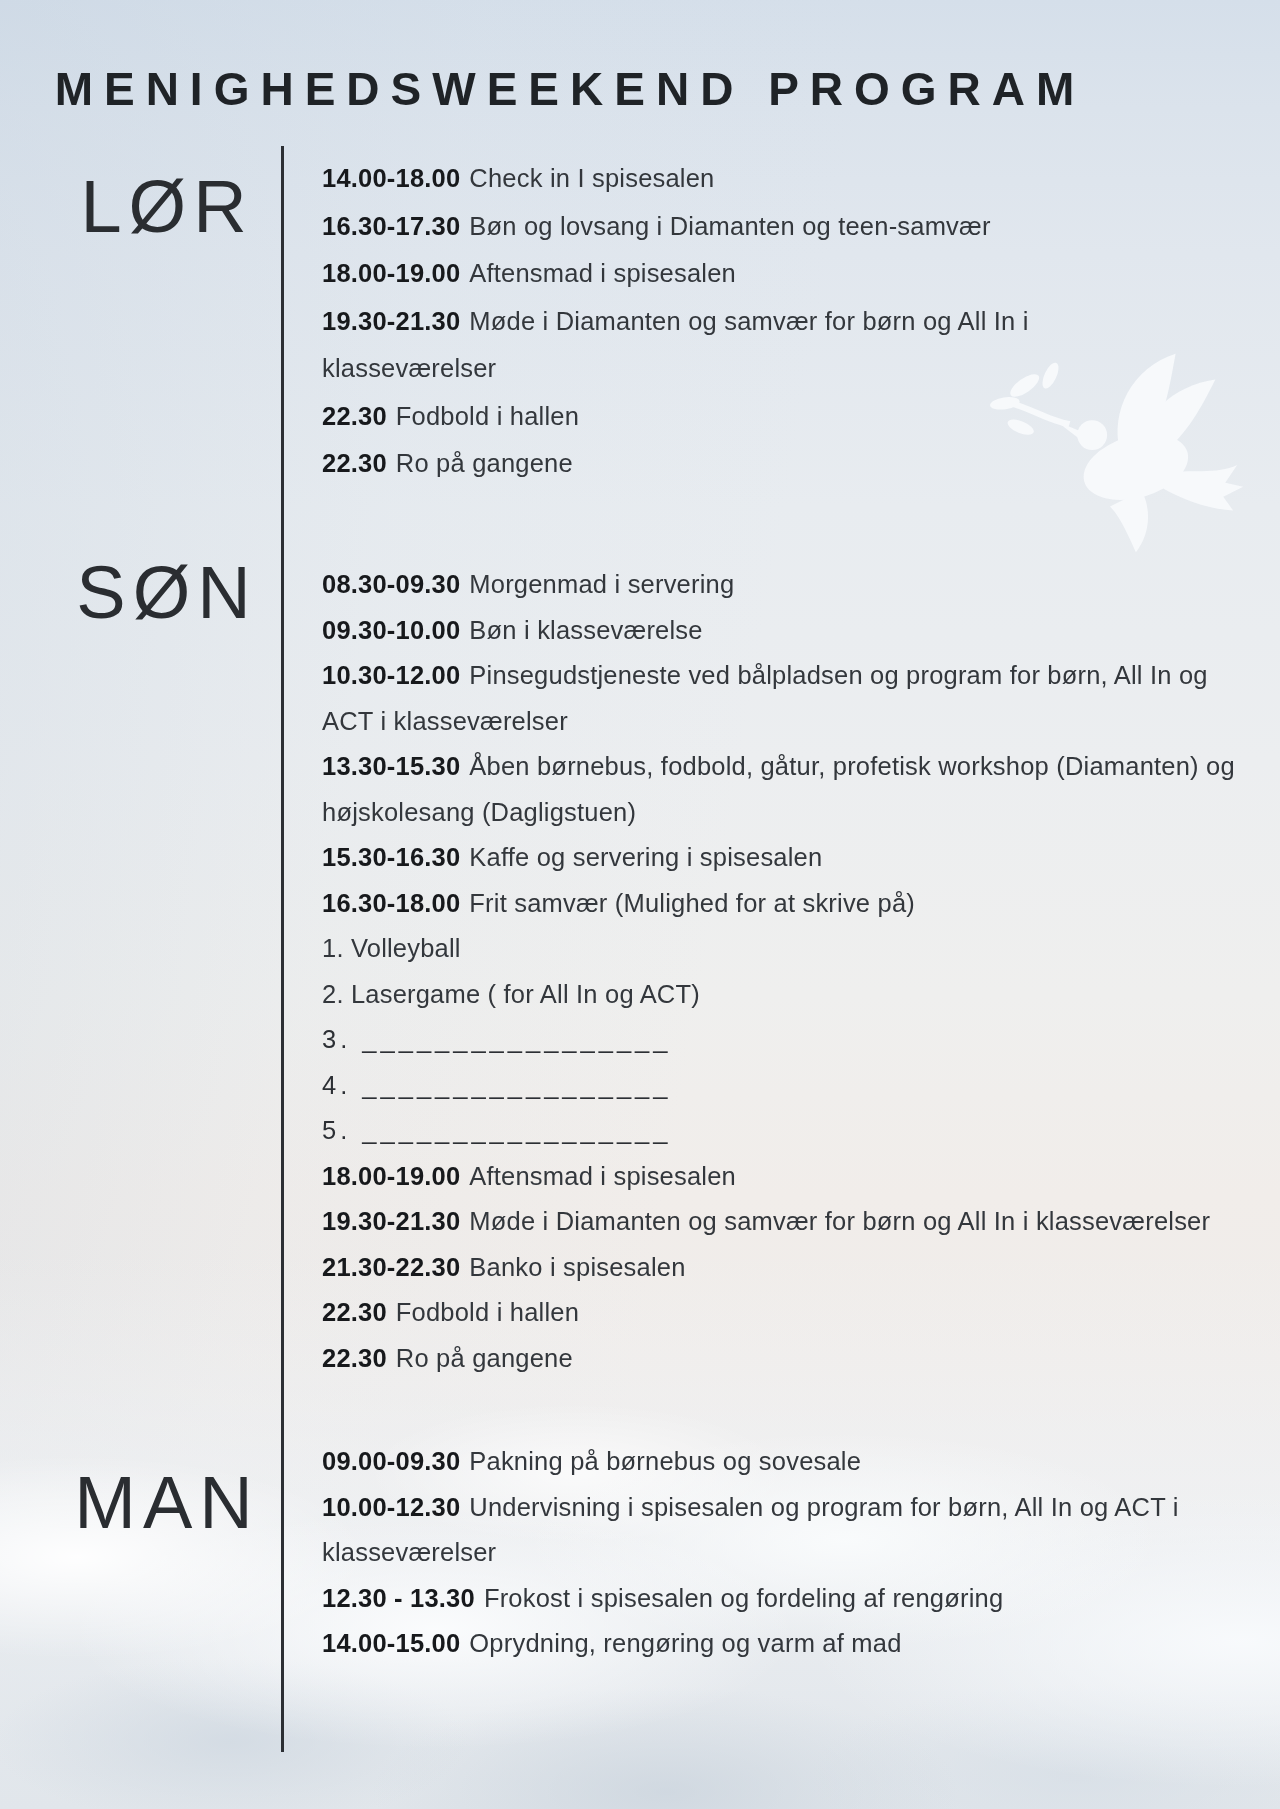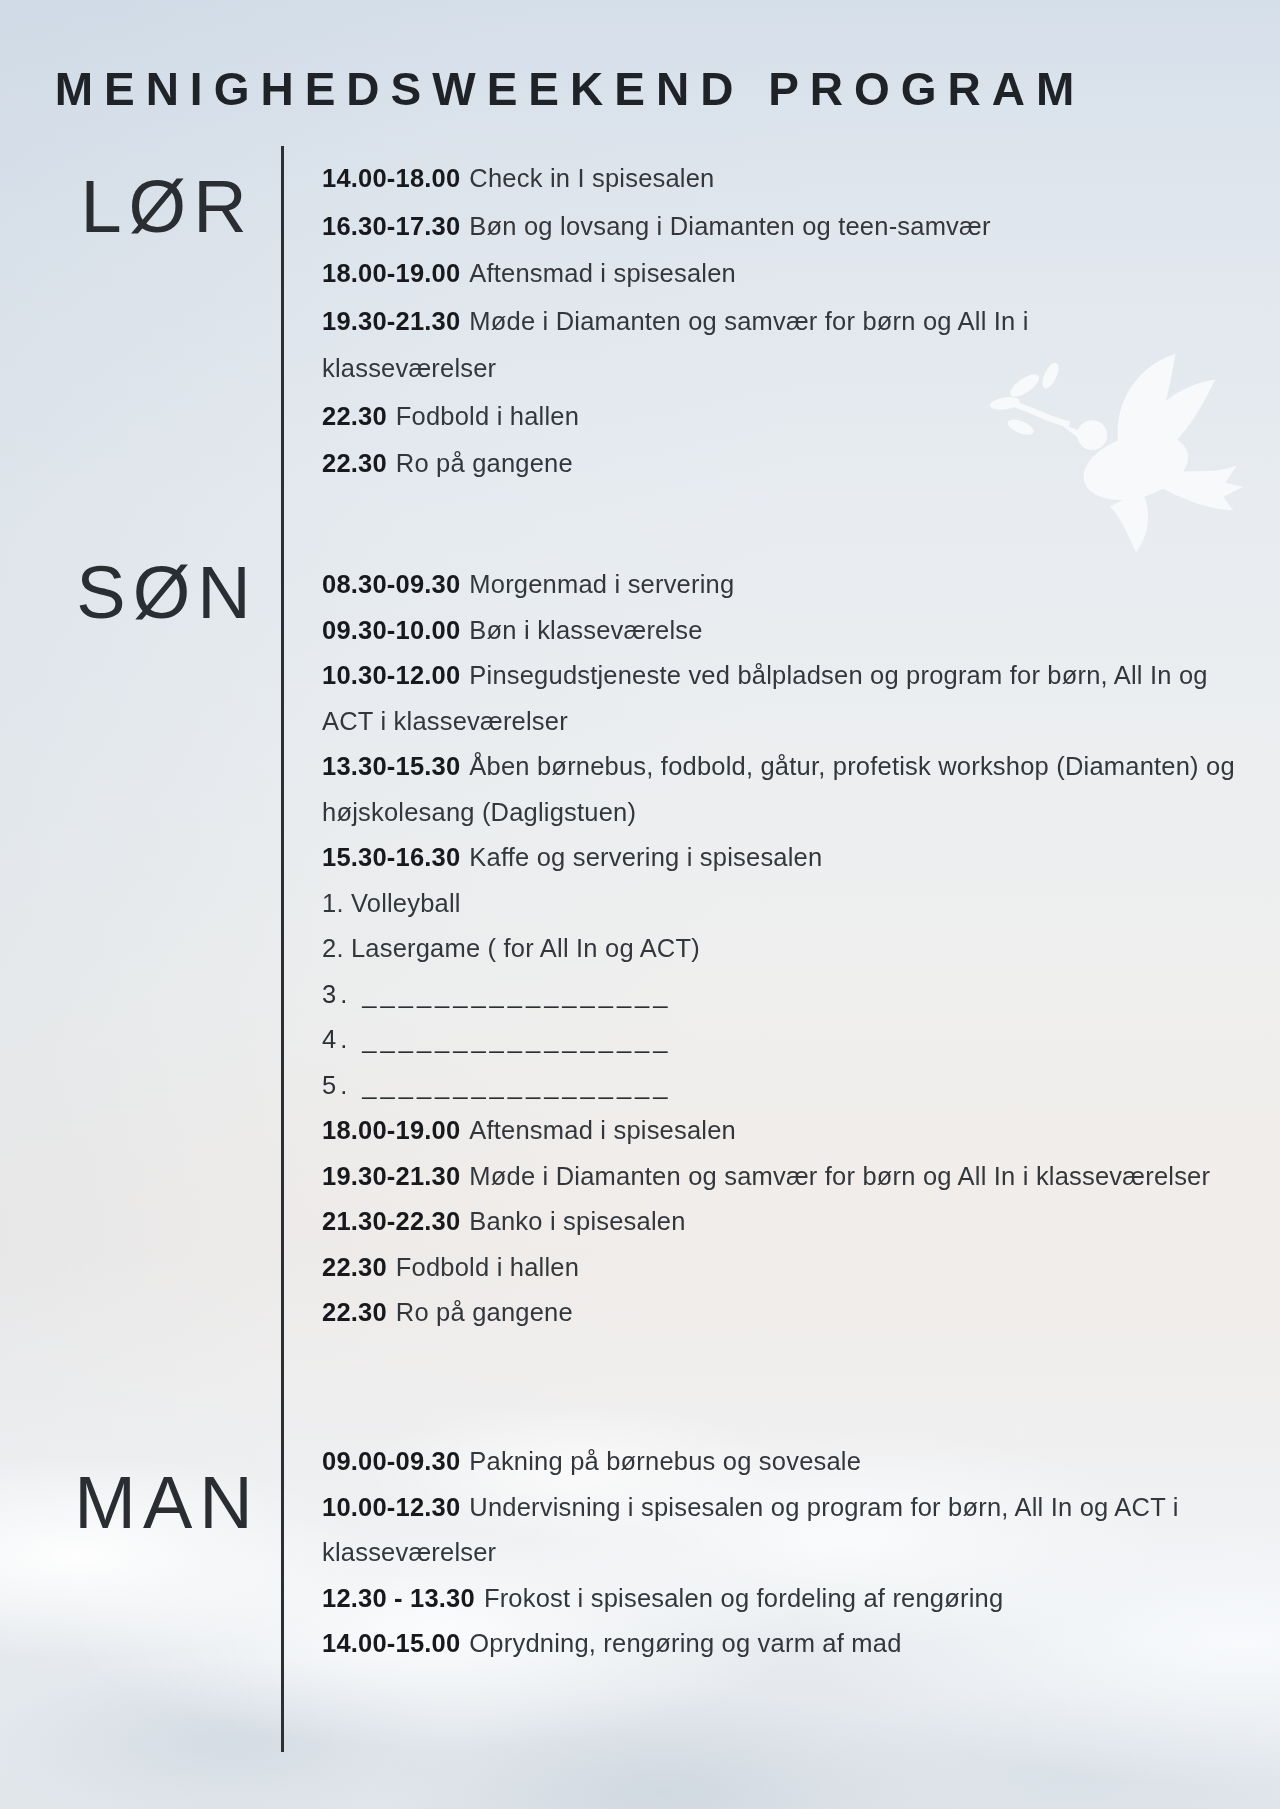--- a/index.html
+++ b/index.html
@@ -132,20 +132,24 @@
           <span class="tx">Åben børnebus, fodbold, gåtur, profetisk workshop (Diamanten) og</span>
         </div>
         <div class="row">
           <span class="tx">højskolesang (Dagligstuen)</span>
         </div>
         <div class="row">
           <span class="tm">15.30-16.30</span>
           <span class="tx">Kaffe og servering i spisesalen</span>
         </div>
         <div class="row">
+          <span class="tm">16.30-18.00</span>
+          <span class="tx">Frit samvær (Mulighed for at skrive på)</span>
+        </div>
+        <div class="row">
           <span class="tx">1. Volleyball</span>
         </div>
         <div class="row">
           <span class="tx">2. Lasergame ( for All In og ACT)</span>
         </div>
         <div class="row">
           <span class="tx dash">3. _________________</span>
         </div>
         <div class="row">
           <span class="tx dash">4. _________________</span>

